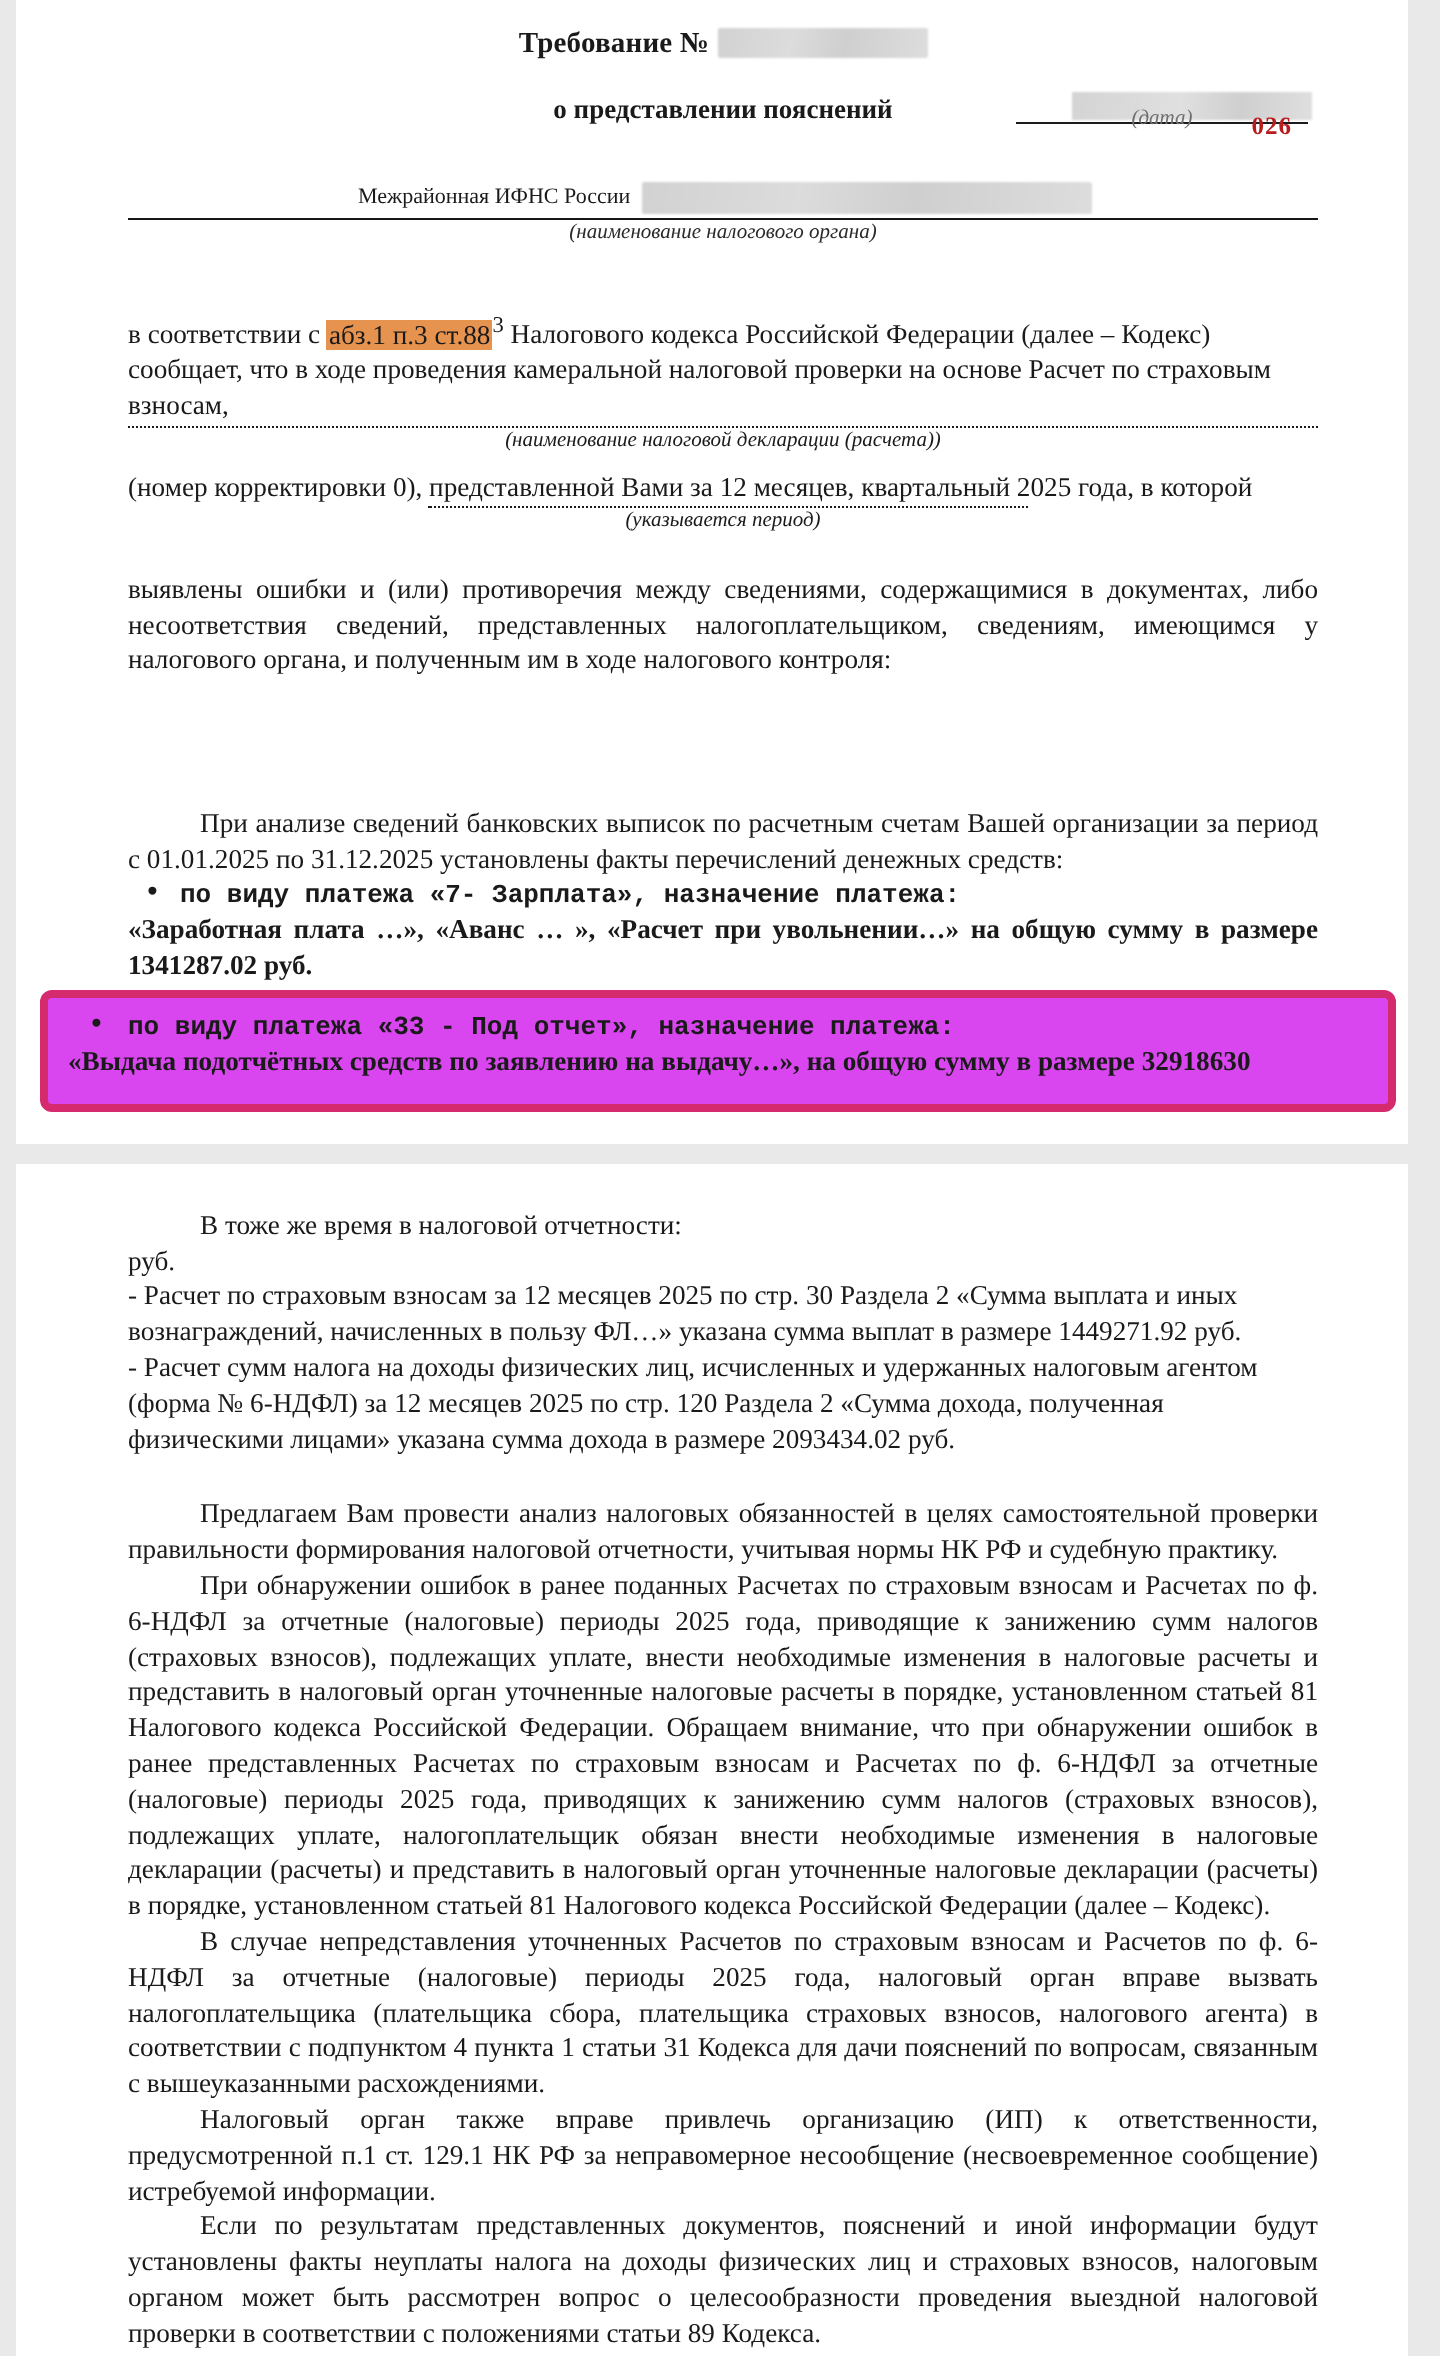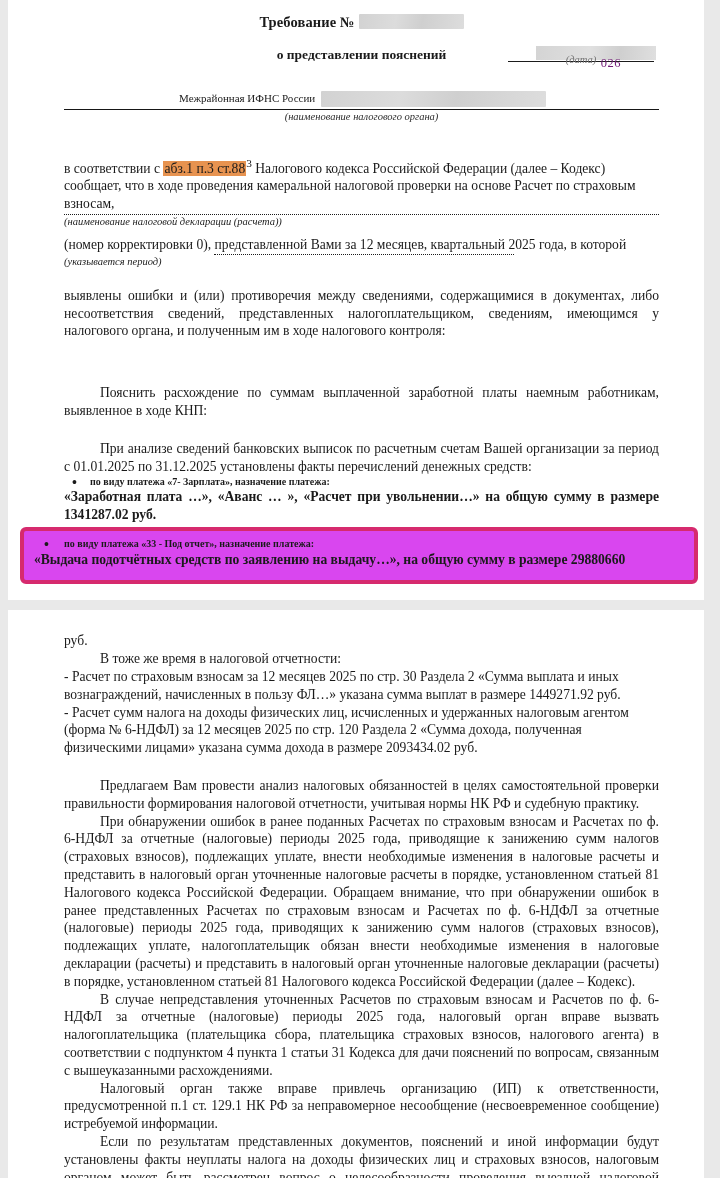--- a/index.html
+++ b/index.html
@@ -73,25 +73,26 @@
   }
   .date-redact{
     height:14px;
     width:120px;
     margin:0 0 1px auto;
     background:linear-gradient(95deg,#d4d4d4,#e0e0e0 45%,#cfcfcf 70%,#dfdfdf);
     filter:blur(.5px);
   }
   .date-digits{
     position:absolute;
-    right:35px;
+    right:10px;
     top:10px;
     font-size:12.5px;
-    color:#701a75;
+    color:#b91c1c;
     letter-spacing:.5px;
+    font-weight:bold;
   }
   .date-rule{
     border-bottom:1.6px solid #1b1b1b;
     height:0;
     margin:0 2px;
   }
   .caption{
     font-style:italic;
     font-size:10.5px;
     text-align:center;
@@ -145,32 +146,34 @@
     margin:1px 0 0 0;
   }
   .rule-short{
     width:300px;
     margin-left:150px;
     border-bottom:1.4px dotted #1b1b1b;
   }
   .cap-small{
     font-style:italic;
     font-size:10.5px;
+    text-align:center;
     margin-top:1px;
   }
 
   
   ul.bl{margin:0;padding:0;list-style:none;}
   ul.bl li{
-    font-size:10px;
+    font-size:13px;
     line-height:1.32;
     font-weight:bold;
     position:relative;
     padding-left:26px;
     margin:0;
+    font-family:Liberation Mono, monospace;
   }
   ul.bl li:before{
     content:"\2022";
     position:absolute;
     left:8px;
     top:-1px;
     font-size:14px;
   }
   .cont{
     font-size:13.6px;
@@ -238,49 +241,48 @@
       <p class="t nojust">(номер корректировки 0), представленной Вами за 12 месяцев, квартальный 2025 года, в которой</p>
       <div class="rule-short"></div>
       <div class="cap-small">(указывается период)</div>
 
       <div class="gap-m"></div>
 
       <p class="t">выявлены ошибки и (или) противоречия между сведениями, содержащимися в документах, либо несоответствия сведений, представленных налогоплательщиком, сведениям, имеющимся у налогового органа, и полученным им в ходе налогового контроля:</p>
 
       <div class="gap-xl"></div>
 
-      <p class="t ind">Пояснить расхождение по суммам выплаченной заработной платы наемным работникам, выявленное в ходе КНП:</p>
 
       <div class="gap-m"></div>
 
       <p class="t ind b">При анализе сведений банковских выписок по расчетным счетам Вашей организации за период с 01.01.2025 по 31.12.2025 установлены факты перечислений денежных средств:</p>
 
       <ul class="bl">
         <li>по виду платежа «7- Зарплата», назначение платежа:</li>
       </ul>
       <p class="cont">«Заработная плата …», «Аванс … », «Расчет при увольнении…» на общую сумму в размере 1341287.02 руб.</p>
     </div>
 
     <div class="pinkbox">
       <ul class="bl">
         <li>по виду платежа «33 - Под отчет», назначение платежа:</li>
       </ul>
-      <p class="cont">«Выдача подотчётных средств по заявлению на выдачу…», на общую сумму в размере 29880660</p>
+      <p class="cont">«Выдача подотчётных средств по заявлению на выдачу…», на общую сумму в размере 32918630</p>
     </div>
 
   </div>
 
   <div class="page-gap"></div>
 
   <div class="page page-2">
     <div class="inner">
 
+      <p class="t ind">В тоже же время в налоговой отчетности:</p>
+
       <p class="t b nojust">руб.</p>
-
-      <p class="t ind">В тоже же время в налоговой отчетности:</p>
 
       <p class="t nojust">
         <span>- Расчет по страховым взносам за 12 месяцев 2025 по стр. 30 Раздела 2 «Сумма выплата и иных вознаграждений, начисленных в пользу ФЛ…» указана сумма выплат в </span><span class="b">размере 1449271.92 руб.</span>
       </p>
 
       <p class="t nojust">
         <span>- Расчет сумм налога на доходы физических лиц, исчисленных и удержанных налоговым агентом (форма № 6-НДФЛ) за 12 месяцев 2025 по стр. 120 Раздела 2 «Сумма дохода, полученная физическими лицами» указана сумма дохода </span><span class="b">в размере 2093434.02 руб.</span>
       </p>
 
       <div class="gap-m"></div>

